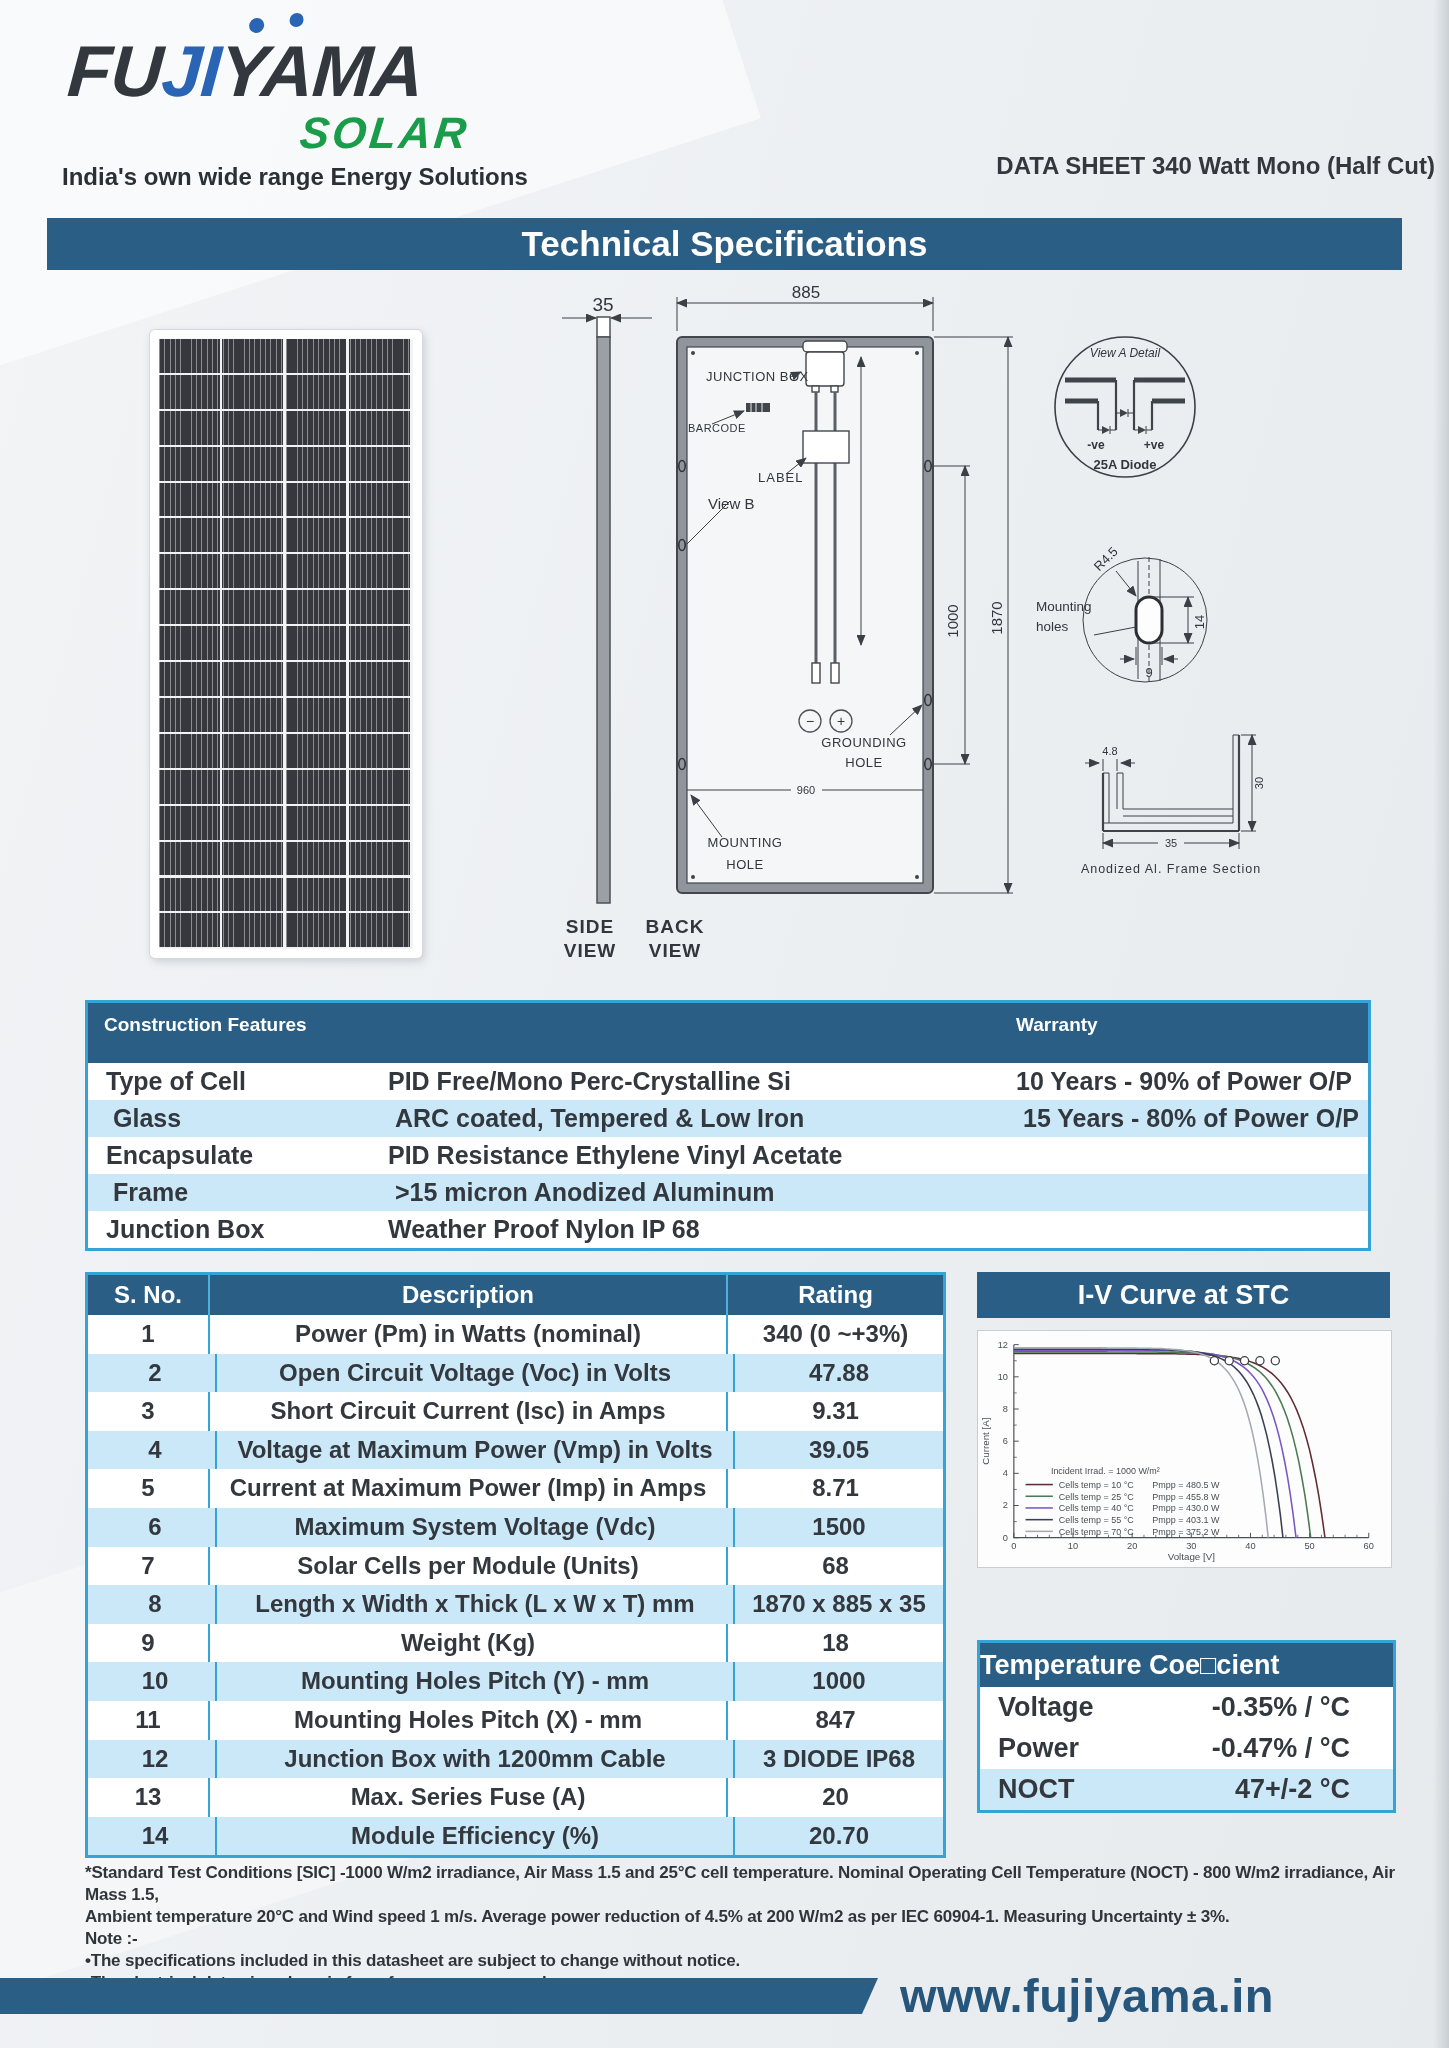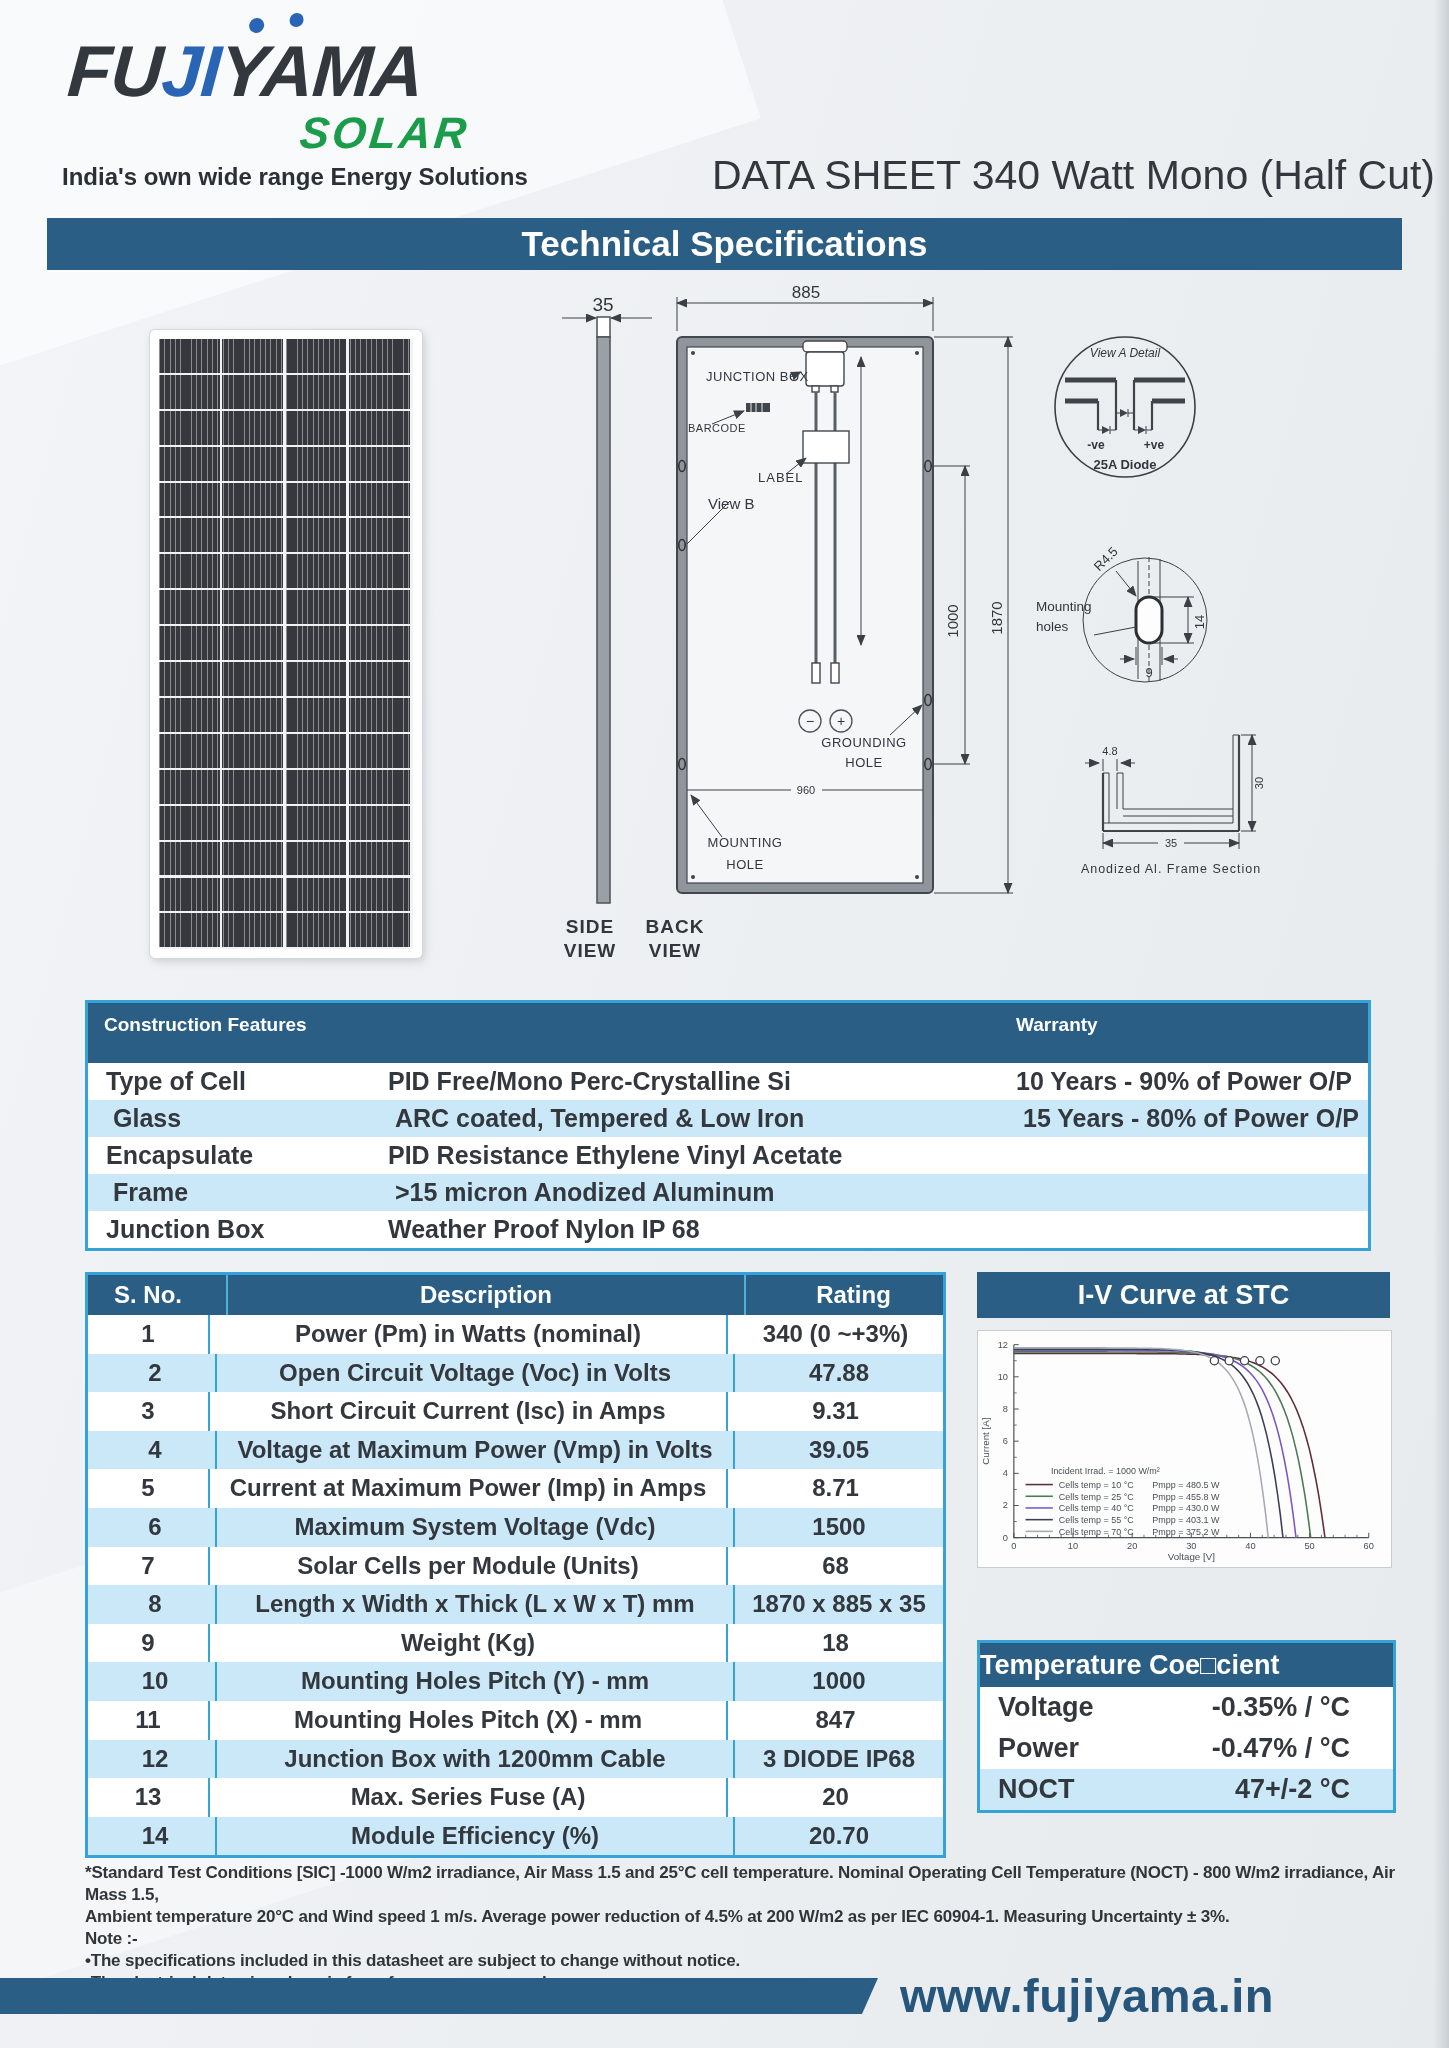--- a/index.html
+++ b/index.html
@@ -13,21 +13,21 @@
   .abs{position:absolute;z-index:2;}
 
   
   .logo{left:68px;top:30px;font-style:italic;font-weight:700;font-size:72px;letter-spacing:-1px;transform:skewX(-4deg);white-space:nowrap;}
   .logo .dk{color:#33383e;} .logo .bl{color:#2a64b5;}
   .dot{position:absolute;border-radius:50%;background:#2a64b5;}
   .d1{width:15px;height:15px;left:178px;top:-12px;}
   .d2{width:14px;height:14px;left:218px;top:-17px;}
   .logo-solar{left:300px;top:108px;font-style:italic;font-weight:700;font-size:44px;letter-spacing:3px;color:#1b9c4a;transform:skewX(-6deg);}
   .tagline{left:62px;top:163px;font-weight:700;font-size:24px;color:#2b3036;}
-  .ds-title{right:14px;top:152px;font-weight:400;font-size:41px;color:#33383e;}
+  .ds-title{right:14px;top:152px;font-weight:700;font-size:24px;color:#33383e;}
 
   .banner{left:47px;top:218px;width:1355px;height:52px;background:#2b5e84;color:#fff;
           font-weight:700;font-size:35px;text-align:center;line-height:52px;}
 
   
   .panel{left:150px;top:330px;width:272px;height:628px;background:#fff;border-radius:5px;
          box-shadow:0 0 0 1px #d5d9de,2px 3px 8px rgba(120,130,140,.35);padding:0;}
   .cells{position:absolute;left:9px;top:9px;width:254px;height:610px;background-color:#36383d;
      background-image:
        repeating-linear-gradient(90deg,rgba(244,244,244,0) 0 60.5px,#f2f3f4 60.5px 63.5px),
@@ -54,21 +54,21 @@
   
   .con-table{left:85px;top:1000px;width:1280px;border:3px solid #36a3d6;background:#fff;}
   .con-head{position:relative;height:60px;background:#2b5e84;color:#fff;font-weight:700;font-size:19px;line-height:44px;}
   .con-head .t1{padding-left:16px;}
   .con-head .t2{position:absolute;left:928px;top:0;}
   .con-row{display:grid;grid-template-columns:282px 628px 1fr;height:37px;line-height:37px;font-weight:700;font-size:25px;}
   .con-row>span{padding-left:18px;white-space:nowrap;}
   .alt{background:#cbe8f8;padding-left:7px;}
 
   .spec-table{left:85px;top:1272px;width:855px;border:3px solid #36a3d6;background:#fff;}
-  .spec-head{display:grid;grid-template-columns:120px 520px 1fr;height:40px;line-height:40px;background:#2b5e84;color:#fff;font-weight:700;font-size:24px;text-align:center;gap:18px;}
+  .spec-head{display:grid;grid-template-columns:120px 520px 1fr;height:40px;line-height:40px;background:#2b5e84;color:#fff;font-weight:700;font-size:24px;text-align:center;}
   .spec-row{display:grid;grid-template-columns:120px 520px 1fr;height:38.6px;line-height:38.6px;font-weight:700;font-size:24px;text-align:center;}
   .spec-head>:nth-child(2),.spec-row>:nth-child(2){border-left:2.5px solid #36a3d6;border-right:2.5px solid #36a3d6;}
   .spec-head>:nth-child(2){border-color:#4fb0dd;}
 
   .iv-head{left:977px;top:1272px;width:413px;height:46px;background:#2b5e84;color:#fff;font-weight:700;font-size:27px;text-align:center;line-height:46px;}
   .iv-box{left:977px;top:1330px;width:413px;height:236px;background:#fdfdfd;border:1px solid #c8cdd2;}
 
   .tc-table{left:977px;top:1640px;width:413px;border:3px solid #36a3d6;background:#fff;}
   .tc-head{height:44px;background:#2b5e84;color:#fff;font-weight:700;font-size:27px;text-align:left;line-height:44px;}
   .tc-row{display:flex;justify-content:space-between;height:41px;line-height:41px;font-weight:700;font-size:27px;padding:0 43px 0 18px;}

